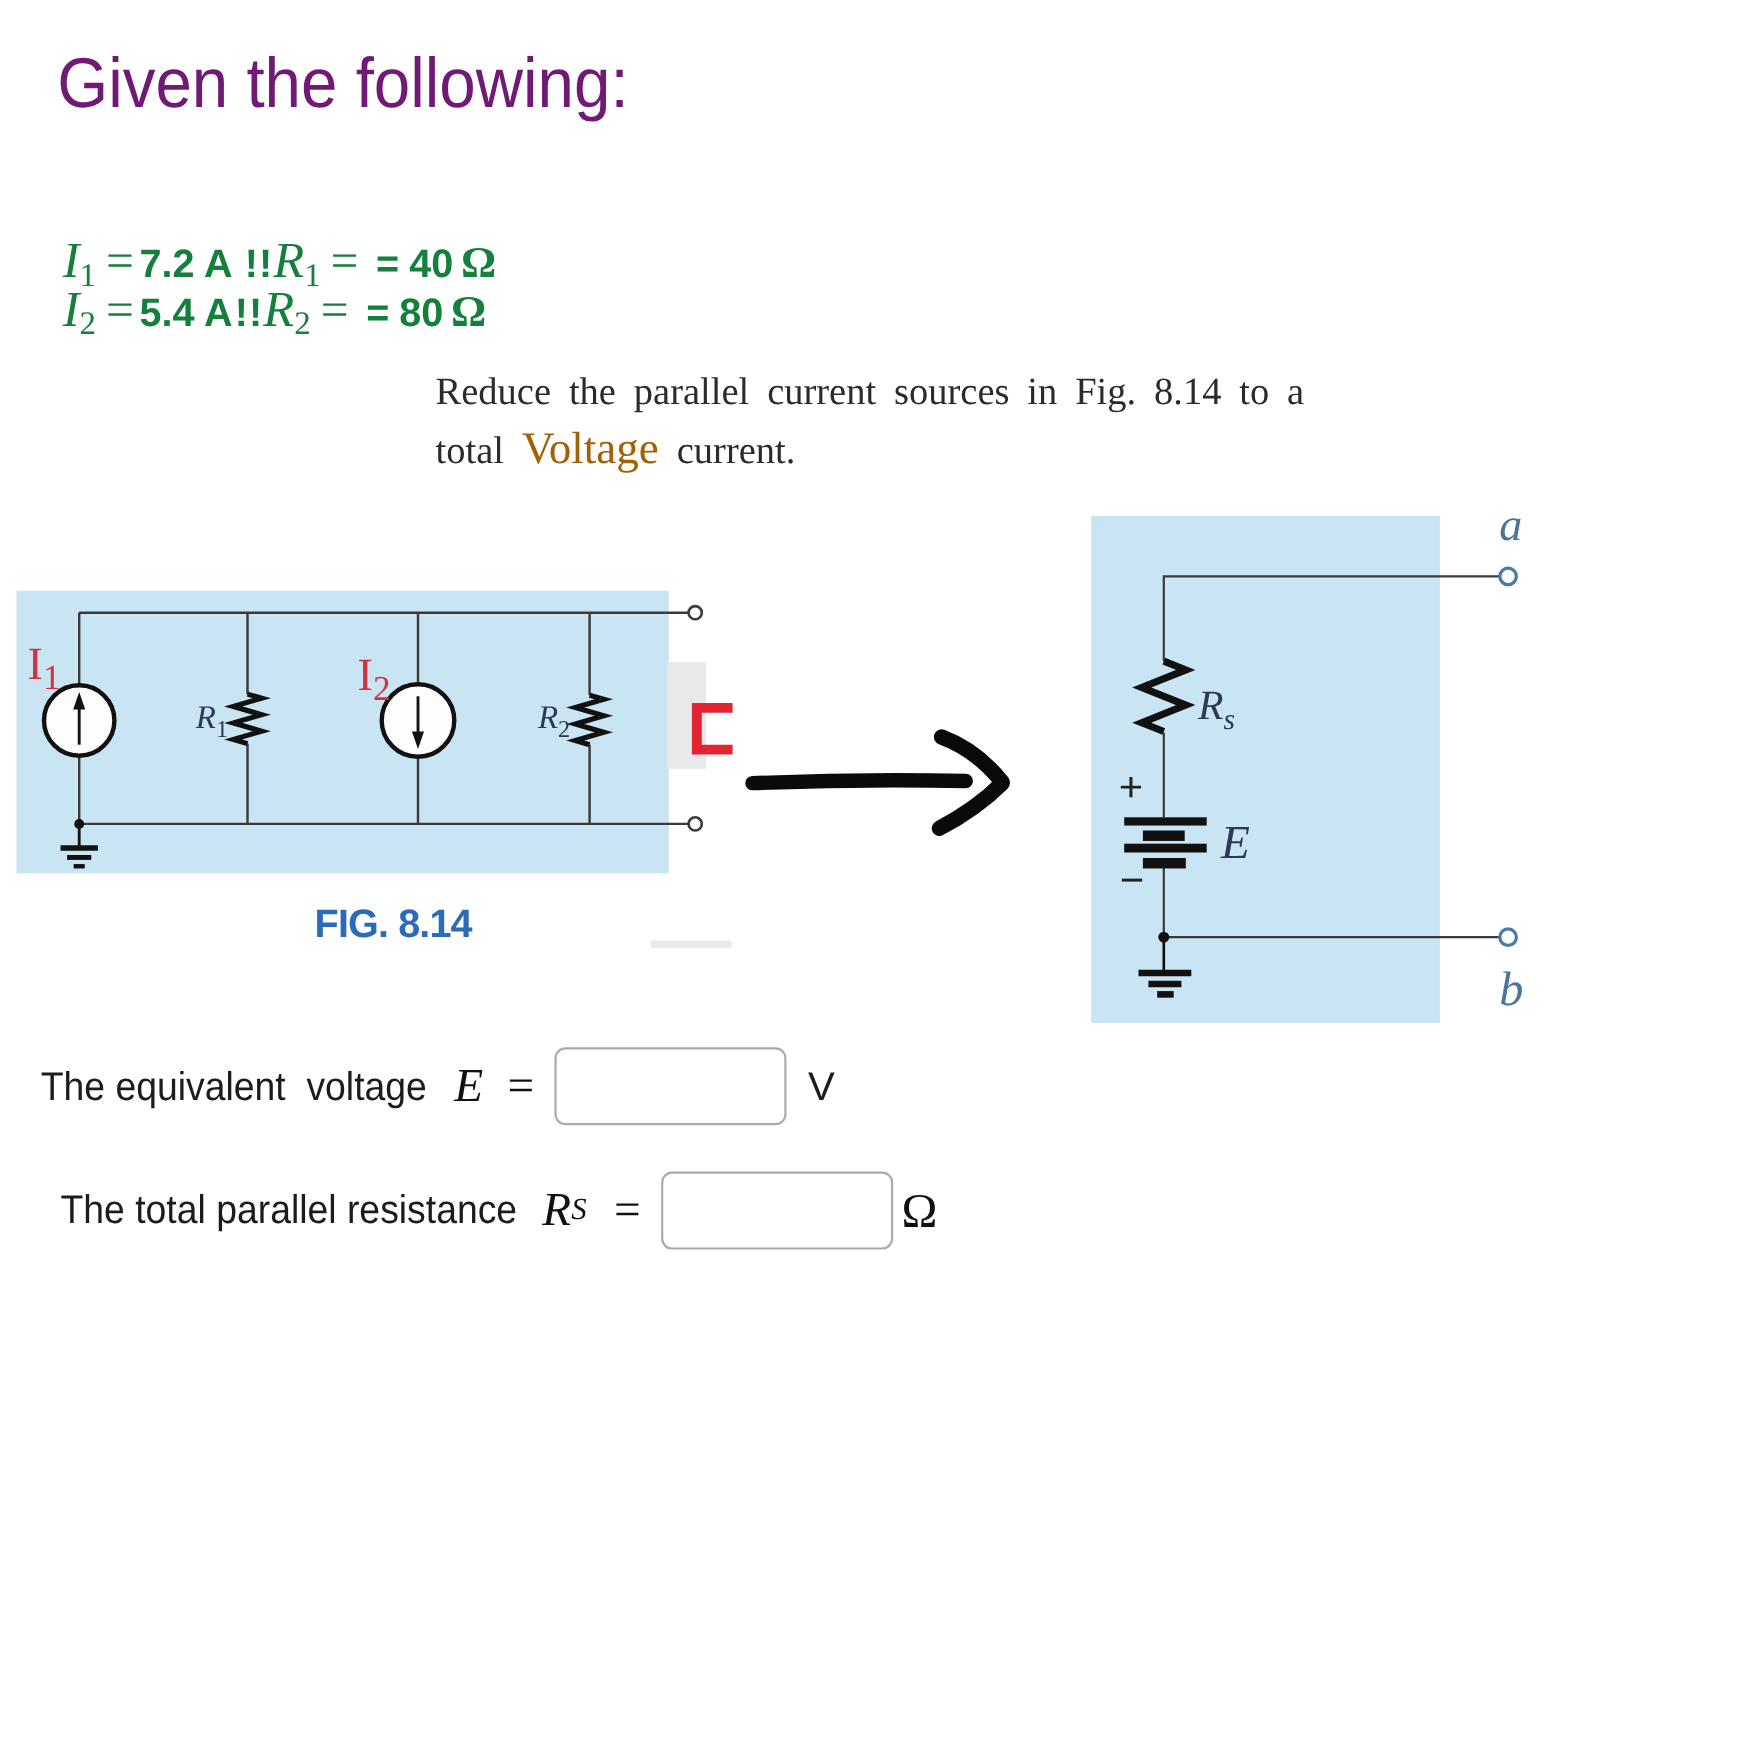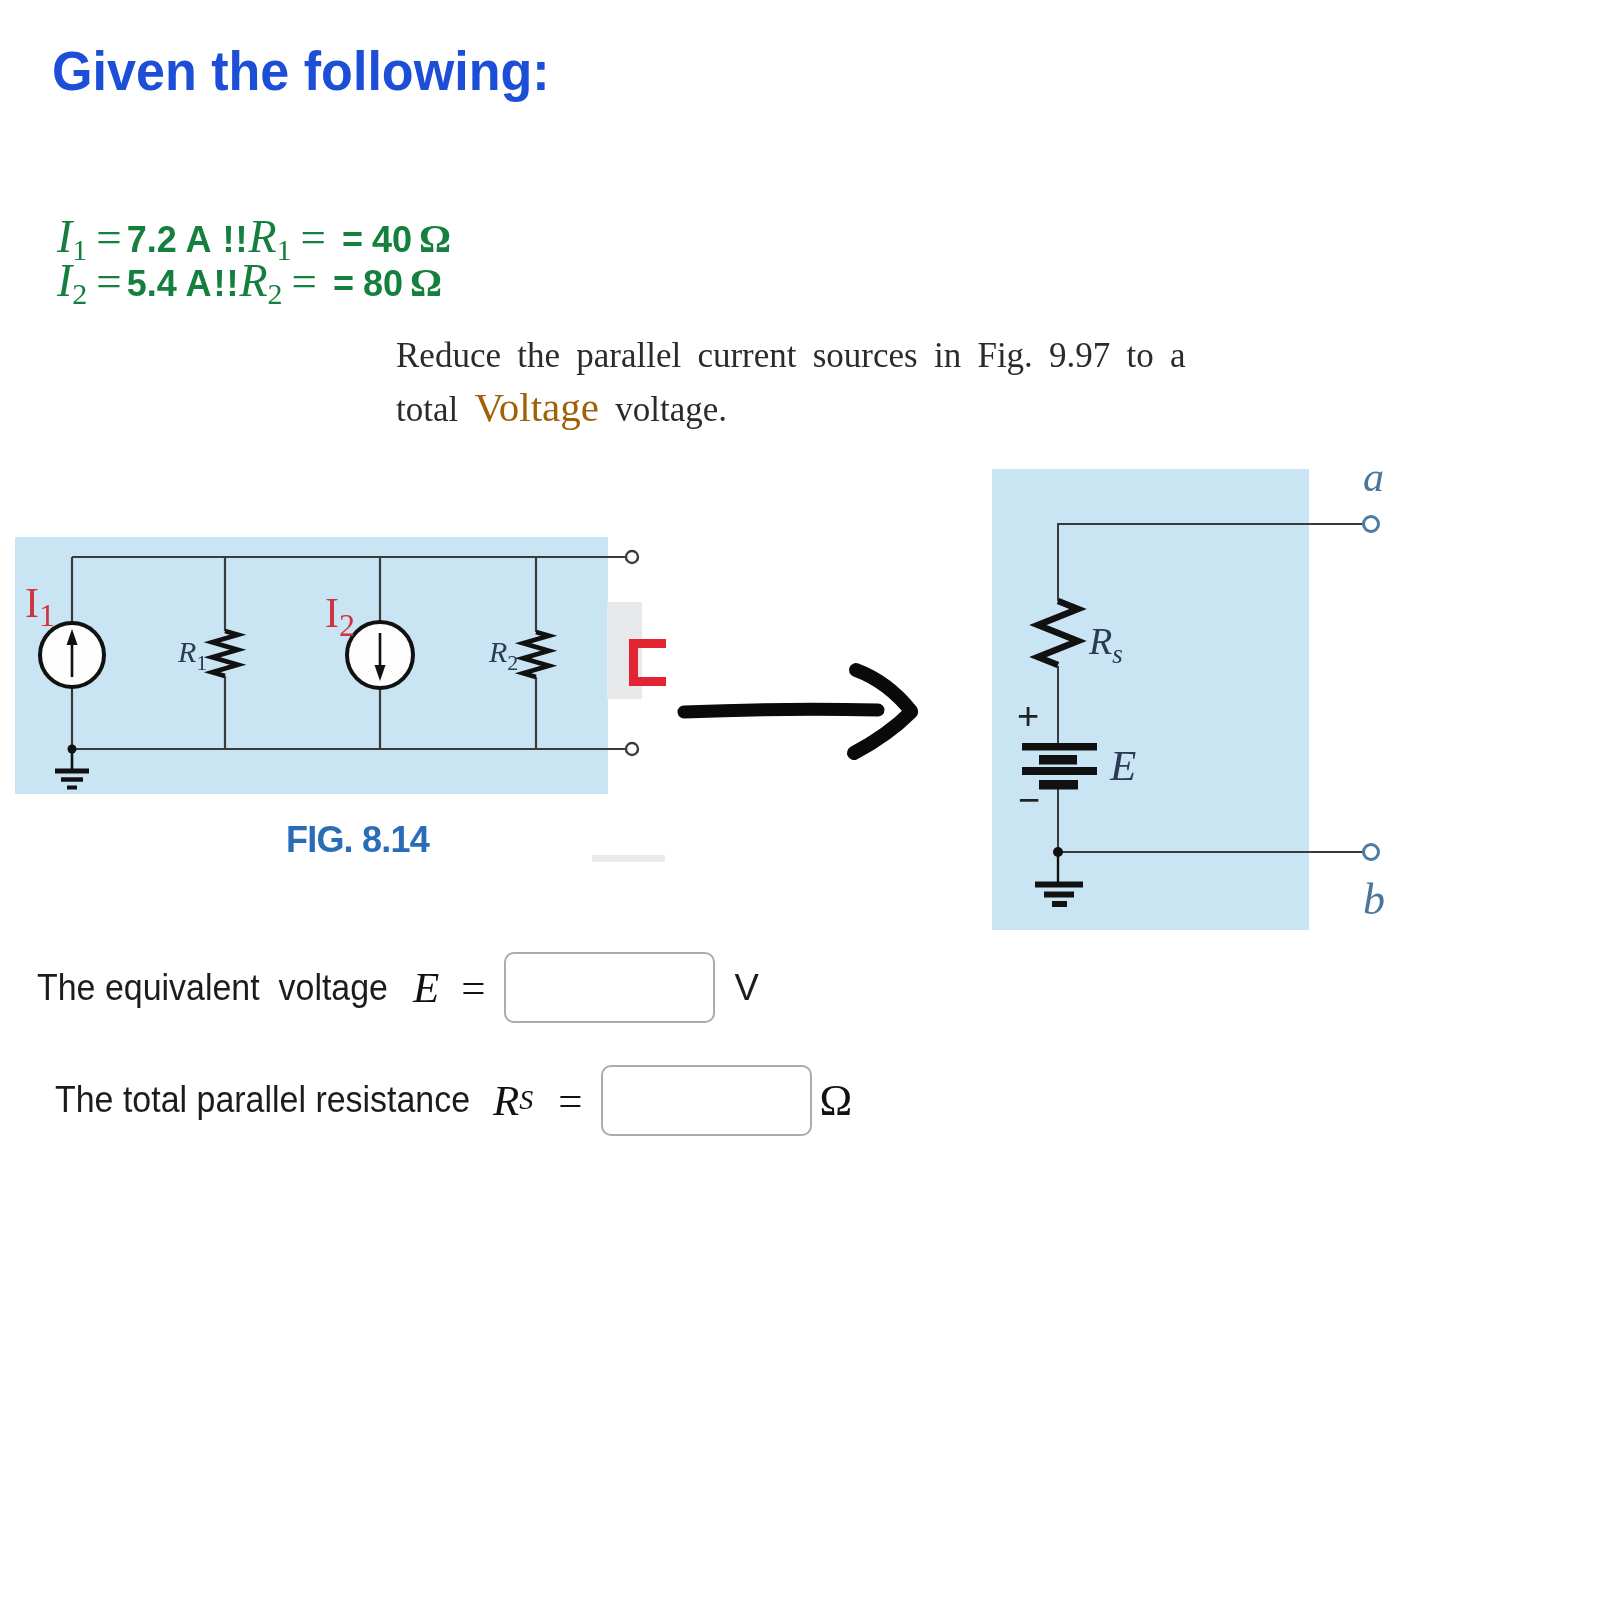--- a/index.html
+++ b/index.html
@@ -2,21 +2,21 @@
 <html><head>
 <meta charset="utf-8">
 <style>
   html,body{margin:0;padding:0;background:#ffffff;}
   #page{position:relative;width:1600px;height:1600px;background:#ffffff;overflow:hidden;
         font-family:"Liberation Sans",sans-serif;color:#1d1d1f;}
   .abs{position:absolute;}
   .sx{display:inline-block;transform:scaleX(0.93);transform-origin:0 50%;white-space:pre;}
 
   
-  #heading{left:52px;top:38px;font-size:56px;font-weight:700;color:#1d4ed8;}
+  #heading{left:52px;top:38px;font-size:64px;font-weight:400;color:#701a75;}
 
   
   #equations{left:57px;top:215px;color:#15803d;}
   .eqline{height:44px;line-height:44px;white-space:nowrap;}
   .mvar{font-family:"Liberation Serif",serif;font-style:italic;font-size:46px;}
   .msub{font-family:"Liberation Serif",serif;font-size:30px;vertical-align:-8px;line-height:0;}
   .meq{font-family:"Liberation Serif",serif;font-size:45px;margin-left:9px;margin-right:5px;}
   .bold-sans{font-weight:700;font-size:36px;}
   .bpar{font-weight:700;font-size:36px;letter-spacing:1px;}
   .beq{font-weight:700;font-size:36px;margin-left:11px;}
@@ -60,22 +60,22 @@
   <div id="equations" class="abs">
     <div class="eqline">
       <span class="mvar">I</span><span class="msub">1</span><span class="meq">=</span><span class="bold-sans">7.2 A</span><span class="bpar" style="margin-left:11px;">!!</span><span class="mvar">R</span><span class="msub">1</span><span class="meq">=</span><span class="beq">=</span><span class="bold-sans" style="margin-left:9px;">40</span><span class="momega">Ω</span>
     </div>
     <div class="eqline">
       <span class="mvar">I</span><span class="msub">2</span><span class="meq">=</span><span class="bold-sans">5.4 A</span><span class="bpar" style="margin-left:2px;">!!</span><span class="mvar">R</span><span class="msub">2</span><span class="meq">=</span><span class="beq">=</span><span class="bold-sans" style="margin-left:9px;">80</span><span class="momega">Ω</span>
     </div>
   </div>
 
   <div id="problem" class="abs">
-    <div>Reduce the parallel current sources in Fig. 9.97 to a</div>
-    <div><span>total</span> <span class="redword">Voltage</span> <span>voltage.</span></div>
+    <div>Reduce the parallel current sources in Fig. 8.14 to a</div>
+    <div><span>total</span> <span class="redword">Voltage</span> <span>current.</span></div>
   </div>
 
   <svg class="abs" id="circuit-left" style="left:0;top:530px;" width="700" height="340" viewBox="0 0 700 340">
     <rect x="15" y="7" width="593" height="257" fill="#c9e4f3"></rect>
     <rect x="607" y="72" width="35" height="97" fill="#e8e9eb"></rect>
 
     <g stroke="#3a3a3a" stroke-width="2.2" fill="none">
       <line x1="72" y1="27" x2="626" y2="27"></line>
       <line x1="72" y1="219" x2="626" y2="219"></line>
       <line x1="72" y1="27" x2="72" y2="93"></line>

